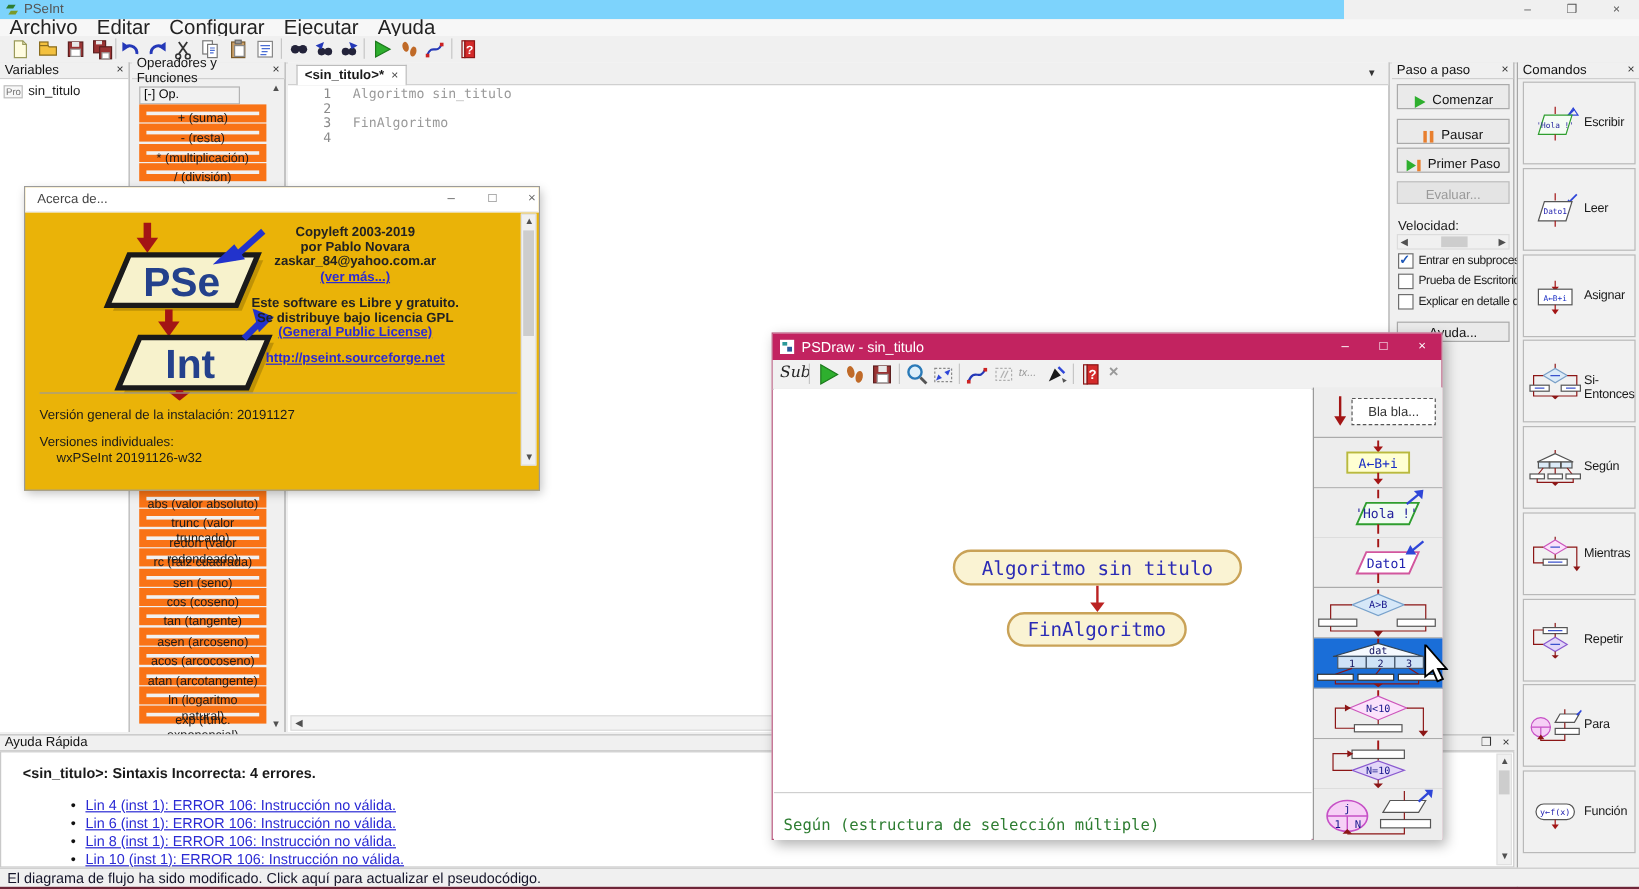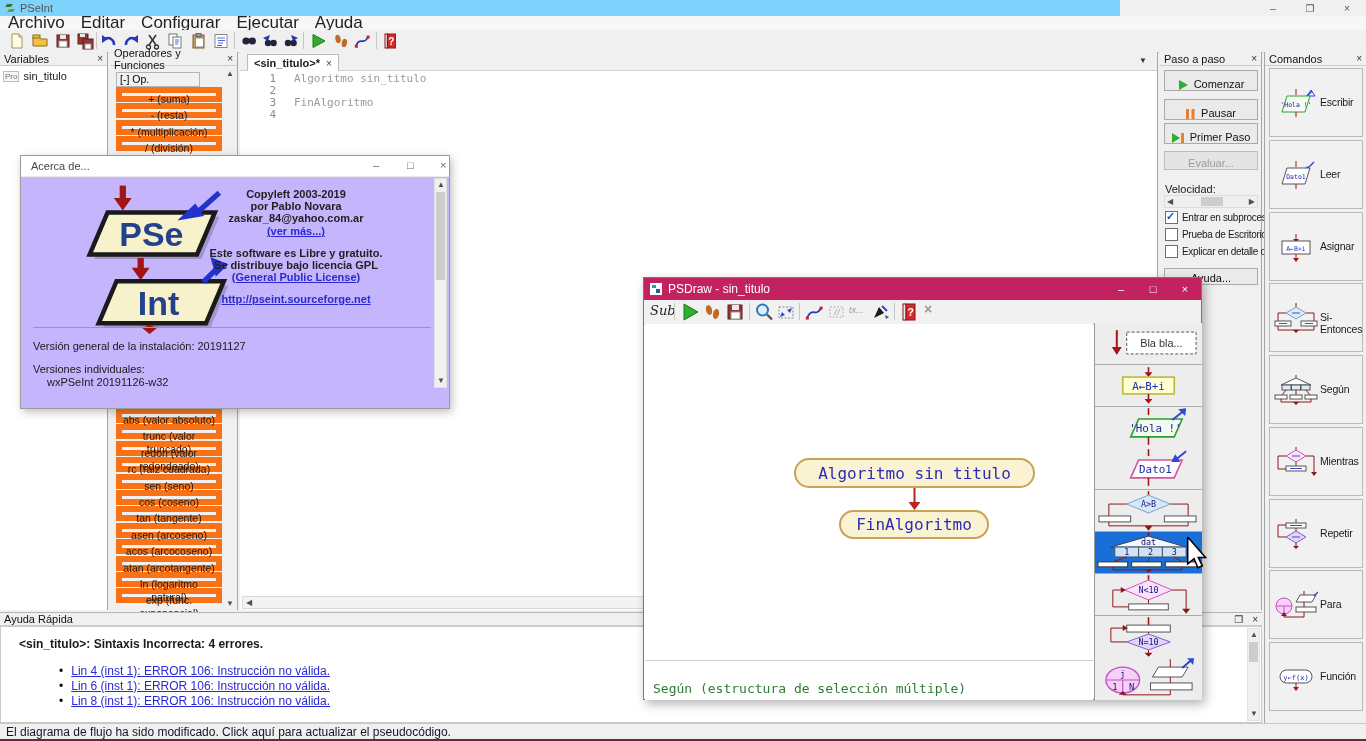--- a/index.html
+++ b/index.html
@@ -35,21 +35,21 @@
   
   .winbtn{position:absolute;background:#eaeaea;border:1px solid #aaa;display:flex;align-items:flex-end;justify-content:center;
     gap:6px;font-size:11px;color:#111;box-sizing:border-box}
   .winbtn.dis{color:#9a9a9a;background:#e4e4e4;border-color:#bdbdbd}
   .cb{width:11px;height:11px;border:1px solid #6e6e6e;background:#fff;display:inline-block;position:relative;flex:none}
   .cb.checked::after{content:"✓";position:absolute;left:0px;top:-2px;font-size:11px;color:#2059b8;font-weight:bold}
   .chk-row{position:absolute;display:flex;align-items:center;gap:4px;font-size:10px;letter-spacing:-0.3px;white-space:nowrap}
   
   .lnk{color:#2a2ad4;text-decoration:underline}
   
-  #about{left:20px;top:155px;width:428px;height:252px;background:#c4b5fd;border:1px solid #9b9b9b;z-index:15;box-shadow:2px 3px 8px rgba(0,0,0,.25)}
+  #about{left:20px;top:155px;width:428px;height:252px;background:#eab308;border:1px solid #9b9b9b;z-index:15;box-shadow:2px 3px 8px rgba(0,0,0,.25)}
   #about .line{position:absolute;left:110px;width:330px;text-align:center;font-weight:bold;font-size:11px;color:#222}
   
   #psdraw{left:643px;top:277px;width:559px;height:423px;background:#fff;border:1px solid #b8577d;z-index:20;box-sizing:border-box;box-shadow:3px 4px 10px rgba(0,0,0,.3)}
   #psdraw-title{position:absolute;left:0;top:0;right:0;height:22px;background:#c22360;display:flex;align-items:center;color:#fff;font-size:12px}
   .pwbtn{width:32px;height:22px;display:flex;align-items:center;justify-content:center;color:#fff;font-size:11px}
   #psdraw-toolbar{position:absolute;left:0;top:22px;right:0;height:24px;background:#f1f1f1;border-bottom:1px solid #d5d5d5}
   .pti{position:absolute;top:2px;width:20px;height:20px}
   .flowbox{position:absolute;border:2px solid #c9a257;border-radius:15px;background:#faf3d3;color:#2b2bb5;
     font-family:"DejaVu Sans Mono",monospace;font-size:16px;display:flex;align-items:center;justify-content:center;box-sizing:border-box}
   #palette{position:absolute;left:450px;top:45px;width:108px;height:377px;background:#ededed;border-left:1px solid #9a9a9a;box-sizing:border-box}
@@ -468,20 +468,23 @@
       <div class="abs" style="left:58px;top:36px">
 
       <div class="err-row">
             <a class="lnk" href="#">Lin 4 (inst 1): ERROR 106: Instrucción no válida.</a>
           </div>
           <div class="err-row">
             <a class="lnk" href="#">Lin 6 (inst 1): ERROR 106: Instrucción no válida.</a>
           </div>
           <div class="err-row">
             <a class="lnk" href="#">Lin 8 (inst 1): ERROR 106: Instrucción no válida.</a>
+          </div>
+          <div class="err-row">
+            <a class="lnk" href="#">Lin 10 (inst 1): ERROR 106: Instrucción no válida.</a>
           </div>
         </div>
       <div class="vtrack" style="right:1px;top:1px;width:13px;bottom:1px">
         <span class="sar" style="left:2px;top:2px">▲</span>
         <div class="thumb" style="left:1px;top:13px;width:9px;height:20px"></div>
         <span class="sar" style="left:2px;bottom:2px">▼</span>
       </div>
     </div>
   </div>
 

